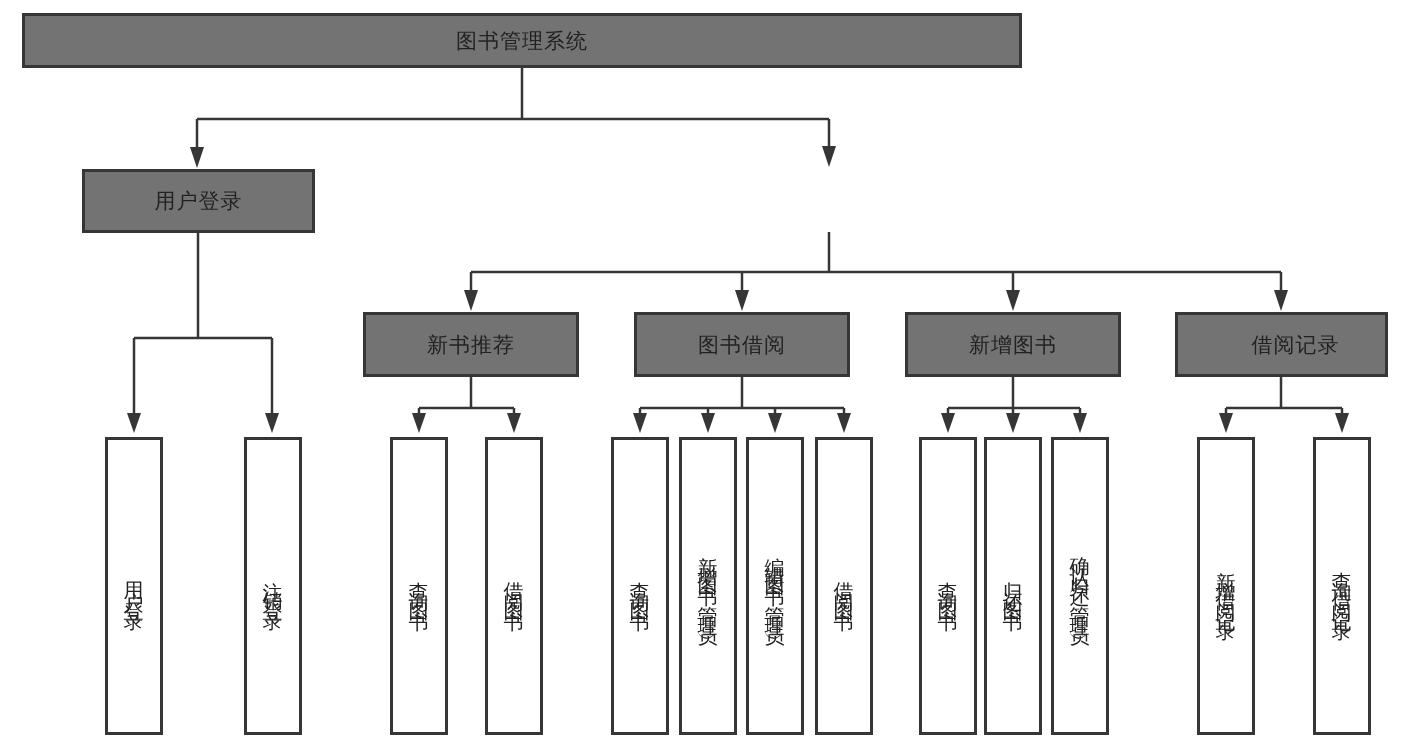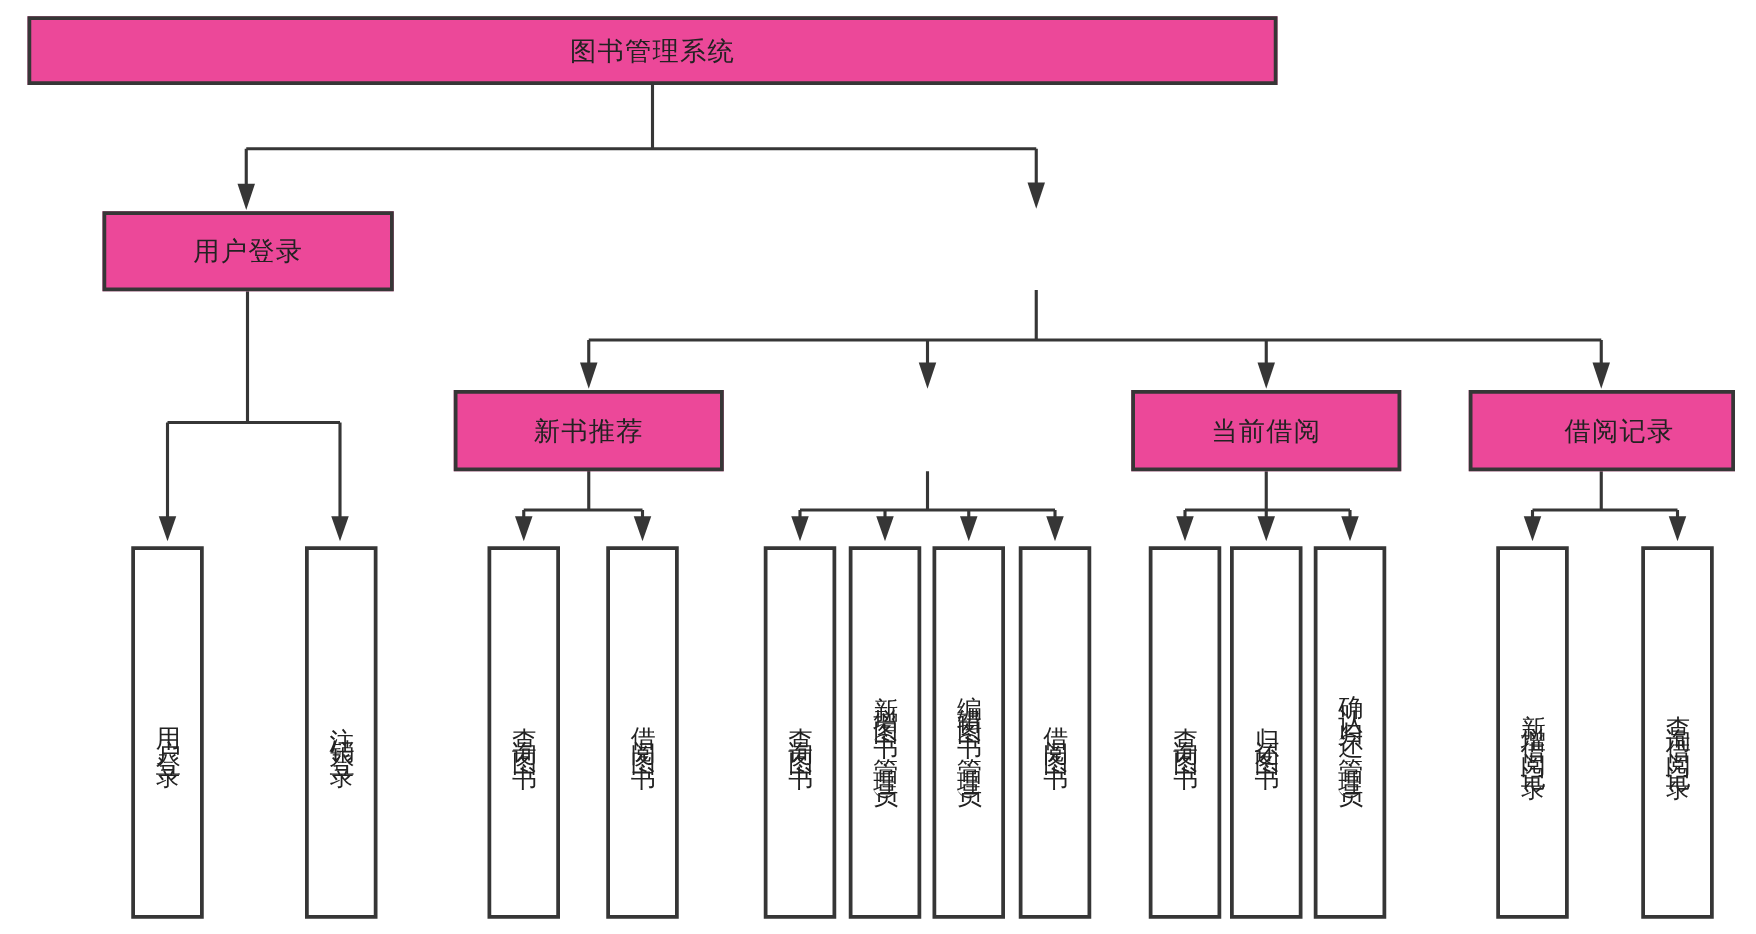--- a/index.html
+++ b/index.html
@@ -12,21 +12,21 @@
     overflow: hidden;
   }
   #connector-layer {
     position: absolute;
     left: 0; top: 0;
     width: 1405px; height: 747px;
   }
   .box {
     position: absolute;
     box-sizing: border-box;
-    background: #ec4899;
+    background: #737373;
     border: 3px solid #363636;
     display: flex;
     align-items: center;
     justify-content: center;
     color: #222222;
     font-size: 21px;
     letter-spacing: 1px;
     white-space: nowrap;
     font-family: Liberation Serif, serif;
   }
@@ -131,21 +131,22 @@
       <polygon points="1219,413 1233,413 1226,433"></polygon>
       <polygon points="1335,413 1349,413 1342,433"></polygon>
     </g>
   </svg>
 
   <div class="box root">图书管理系统</div>
 
   <div class="box lvl2" style="left:82px; top:169px; width:233px;">用户登录</div>
 
   <div class="box lvl3" style="left:363px; width:216px;">新书推荐</div>
-  <div class="box lvl3" style="left:905px; width:216px;">当前借阅</div>
+  <div class="box lvl3" style="left:634px; width:216px;">图书借阅</div>
+  <div class="box lvl3" style="left:905px; width:216px;">新增图书</div>
   <div class="box lvl3" style="left:1175px; width:213px;padding-left:28px;">借阅记录</div>
 
   <div class="vbox" style="left:105px;">
     <span class="vtext">用户登录</span>
   </div>
   <div class="vbox" style="left:244px;">
     <span class="vtext">注销登录</span>
   </div>
 
   <div class="vbox" style="left:390px;">

